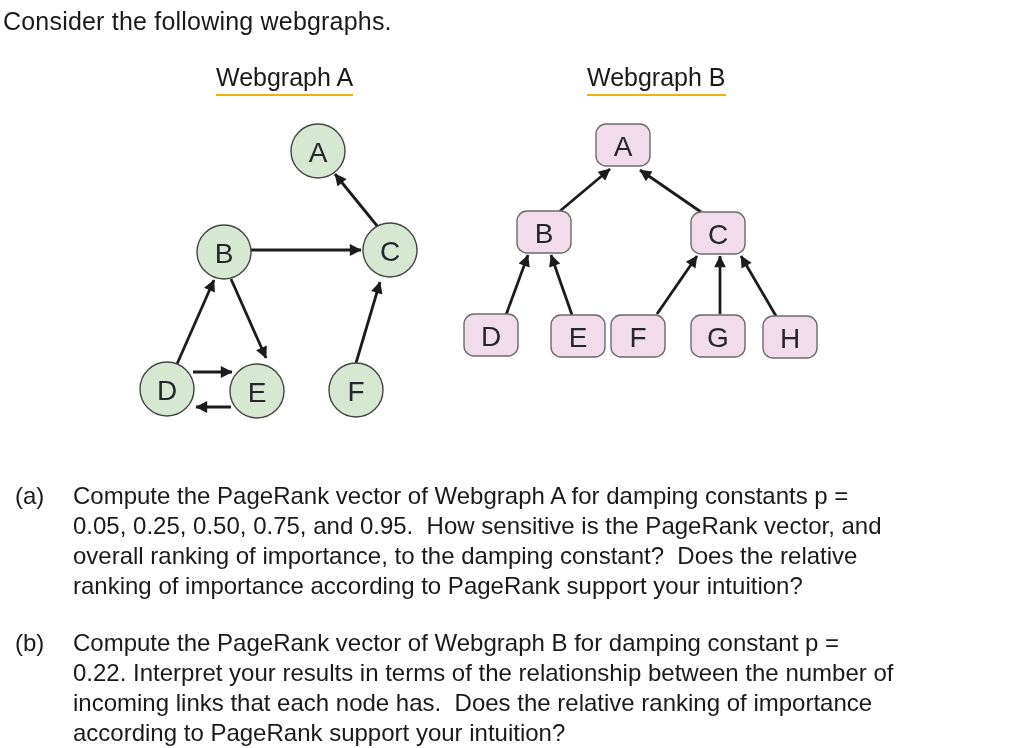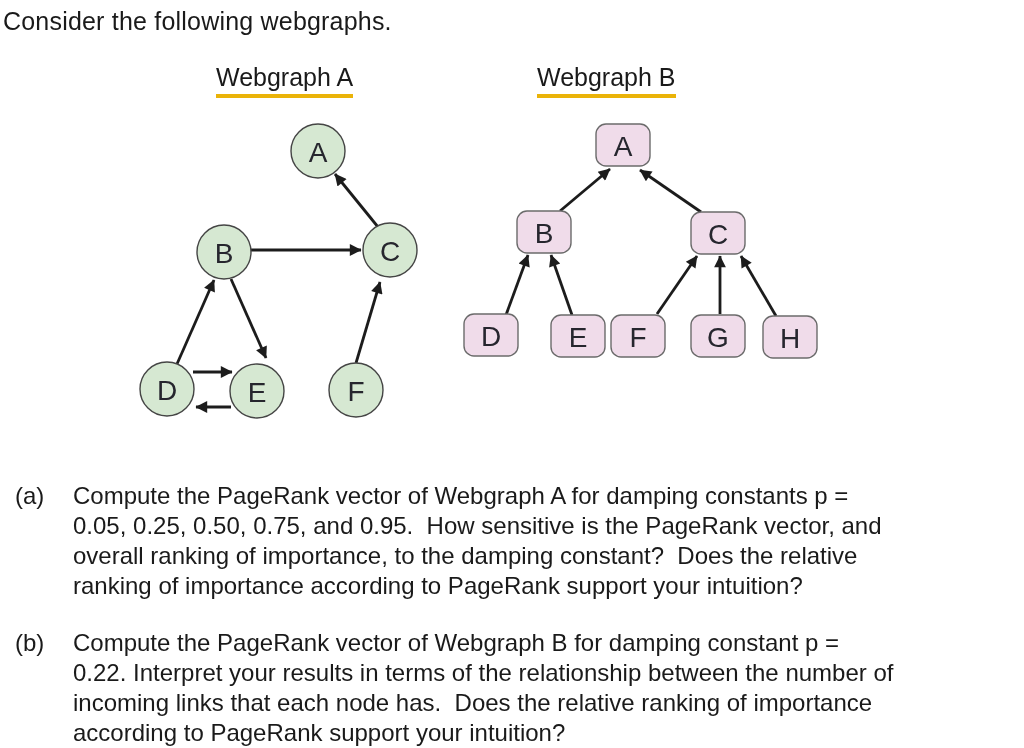--- a/index.html
+++ b/index.html
@@ -1,22 +1,22 @@
 <!DOCTYPE html>
 <html><head>
 <meta charset="utf-8">
 <style>
   html,body{margin:0;padding:0;background:#ffffff;}
   body{width:1024px;height:748px;font-family:"Liberation Sans",sans-serif;}
   .page{position:relative;width:1024px;height:748px;background:#ffffff;color:#1a1a1a;overflow:hidden;}
   .heading{position:absolute;left:3px;top:7px;font-size:25px;letter-spacing:0.2px;}
   .fig-label{position:absolute;top:63px;font-size:25px;}
   .label-a{left:216px;}
-  .label-b{left:537px;}
-  .underlined{display:inline-block;border-bottom:4px solid #eab308;padding-bottom:2px;}
+  .label-b{left:587px;}
+  .underlined{display:inline-block;border-bottom:2px solid #eab308;padding-bottom:2px;}
   svg.graph{position:absolute;left:0;top:0;pointer-events:none;}
   .question{position:absolute;left:15px;font-size:24px;line-height:30px;color:#1a1a1a;}
   .q-a{top:481px;}
   .q-b{top:628px;}
   .q-marker{position:absolute;left:0;top:0;}
   .q-lines{margin-left:58px;white-space:pre;}
 </style>
 </head>
 <body>
 

